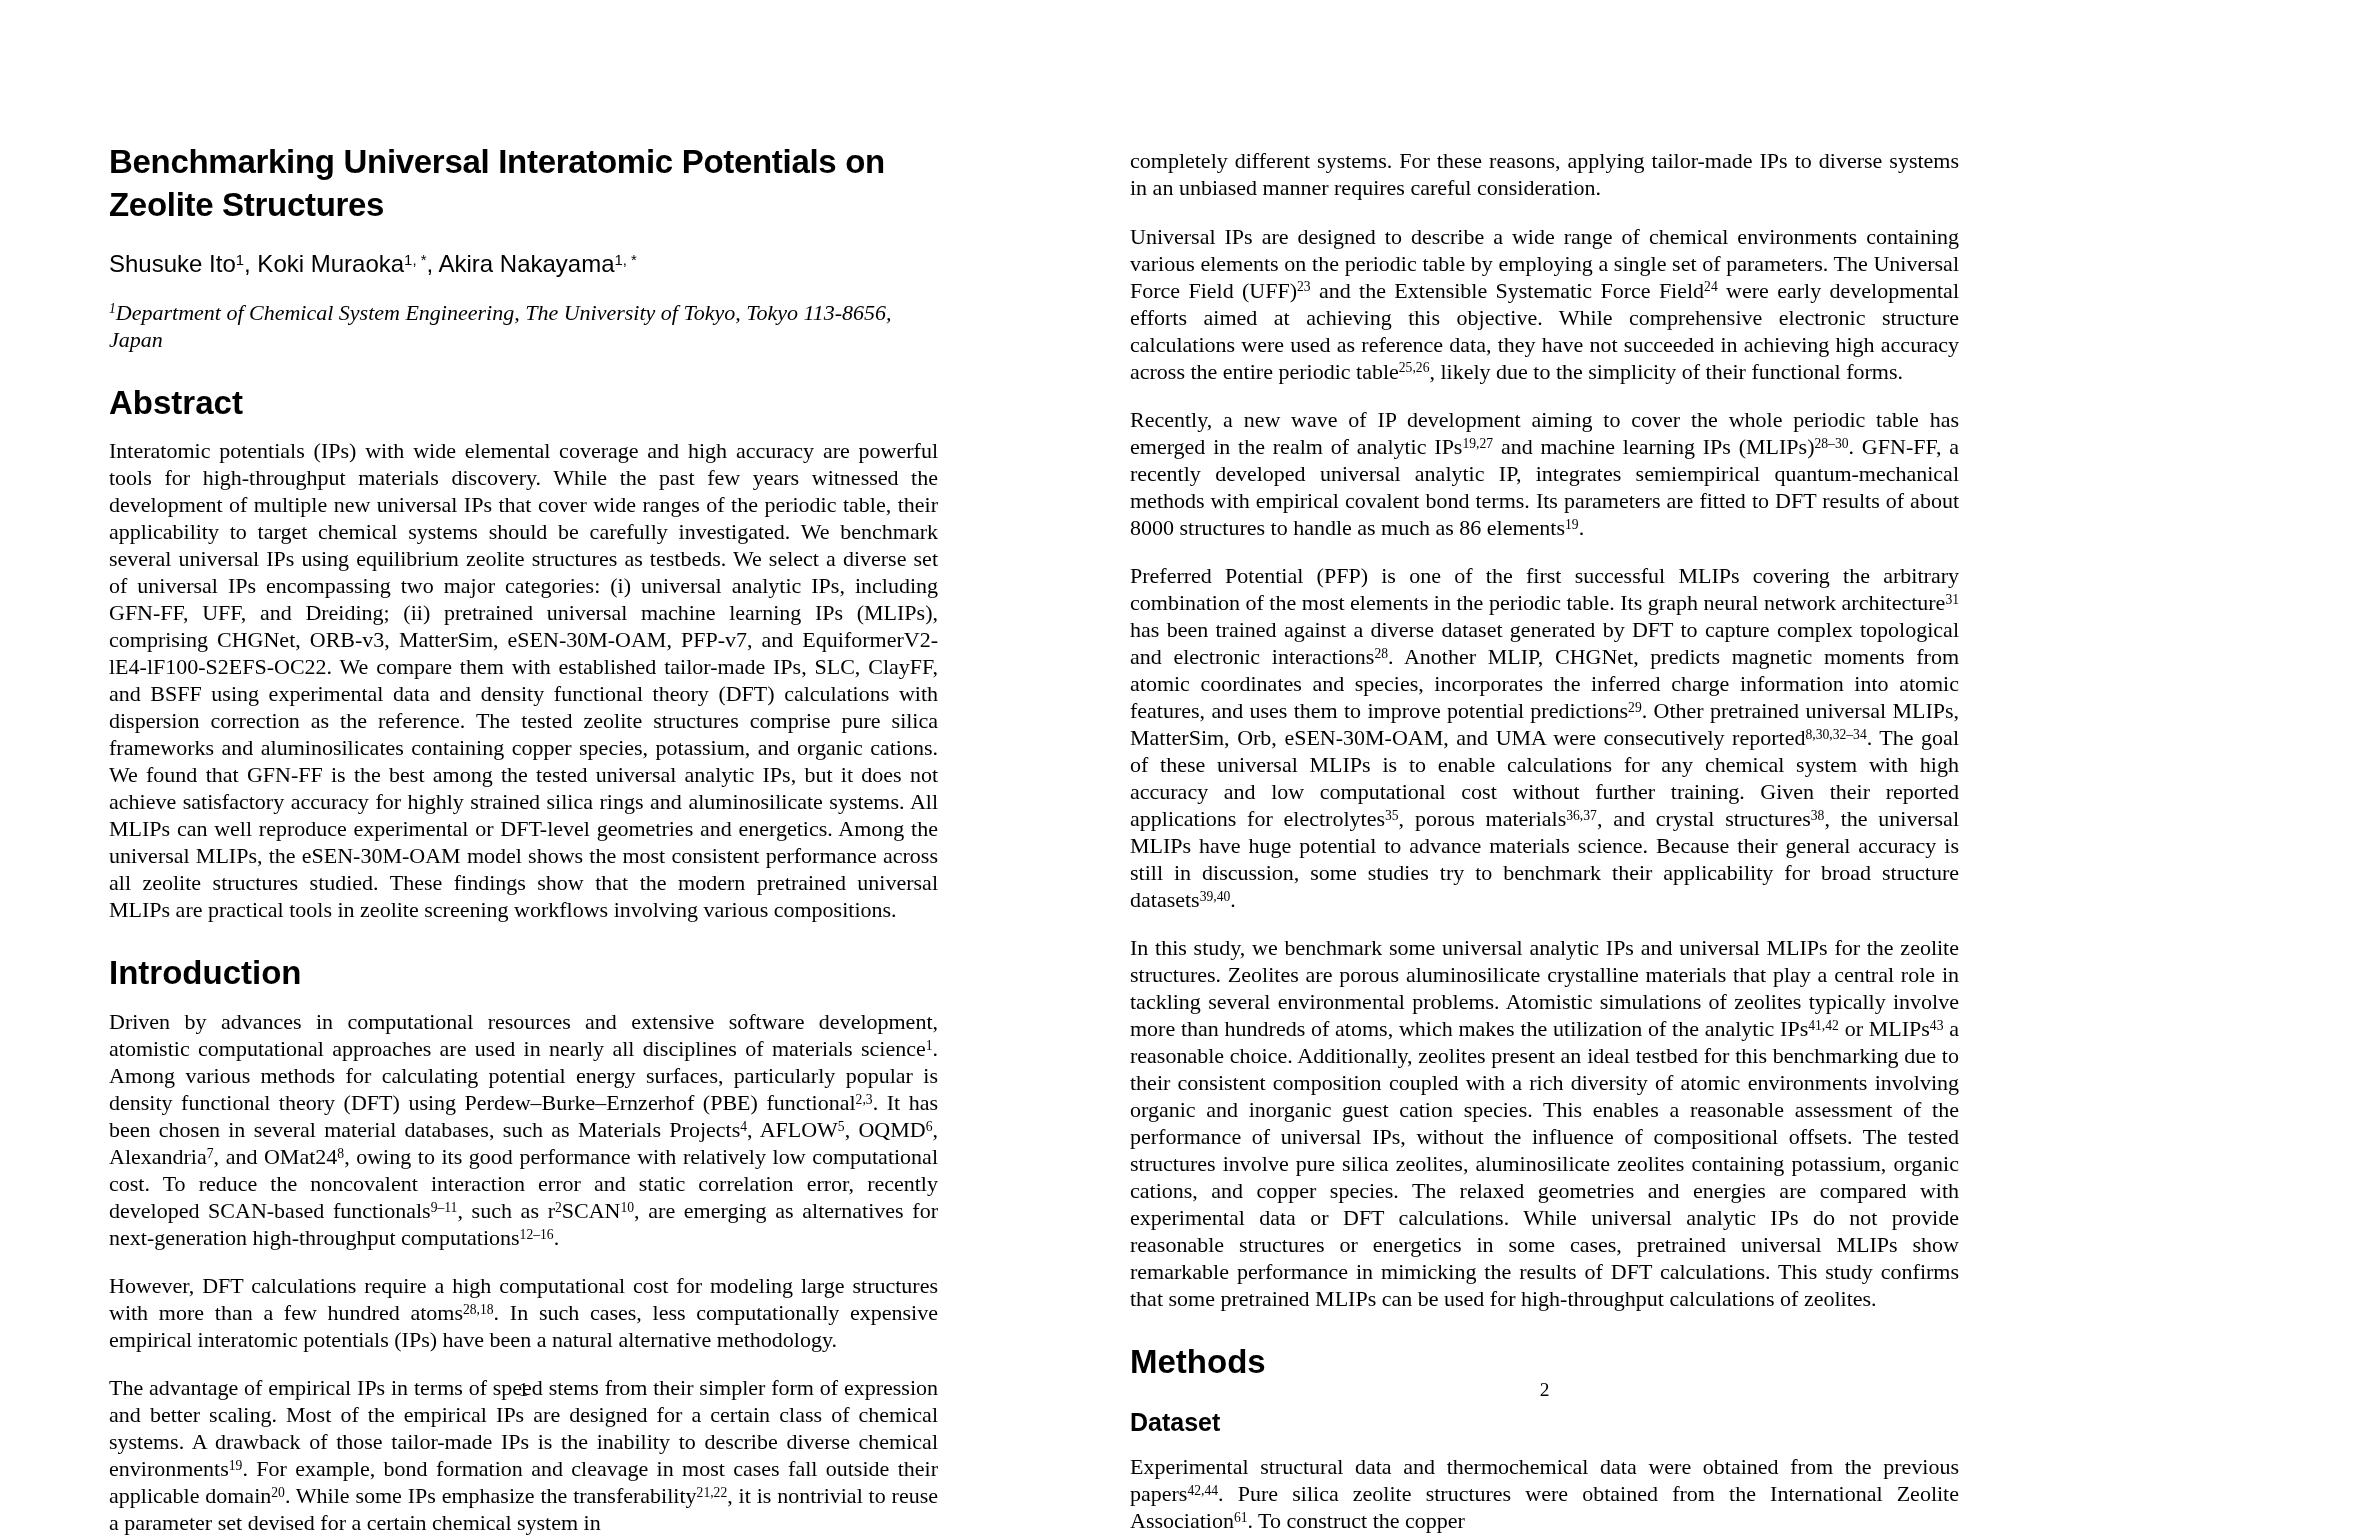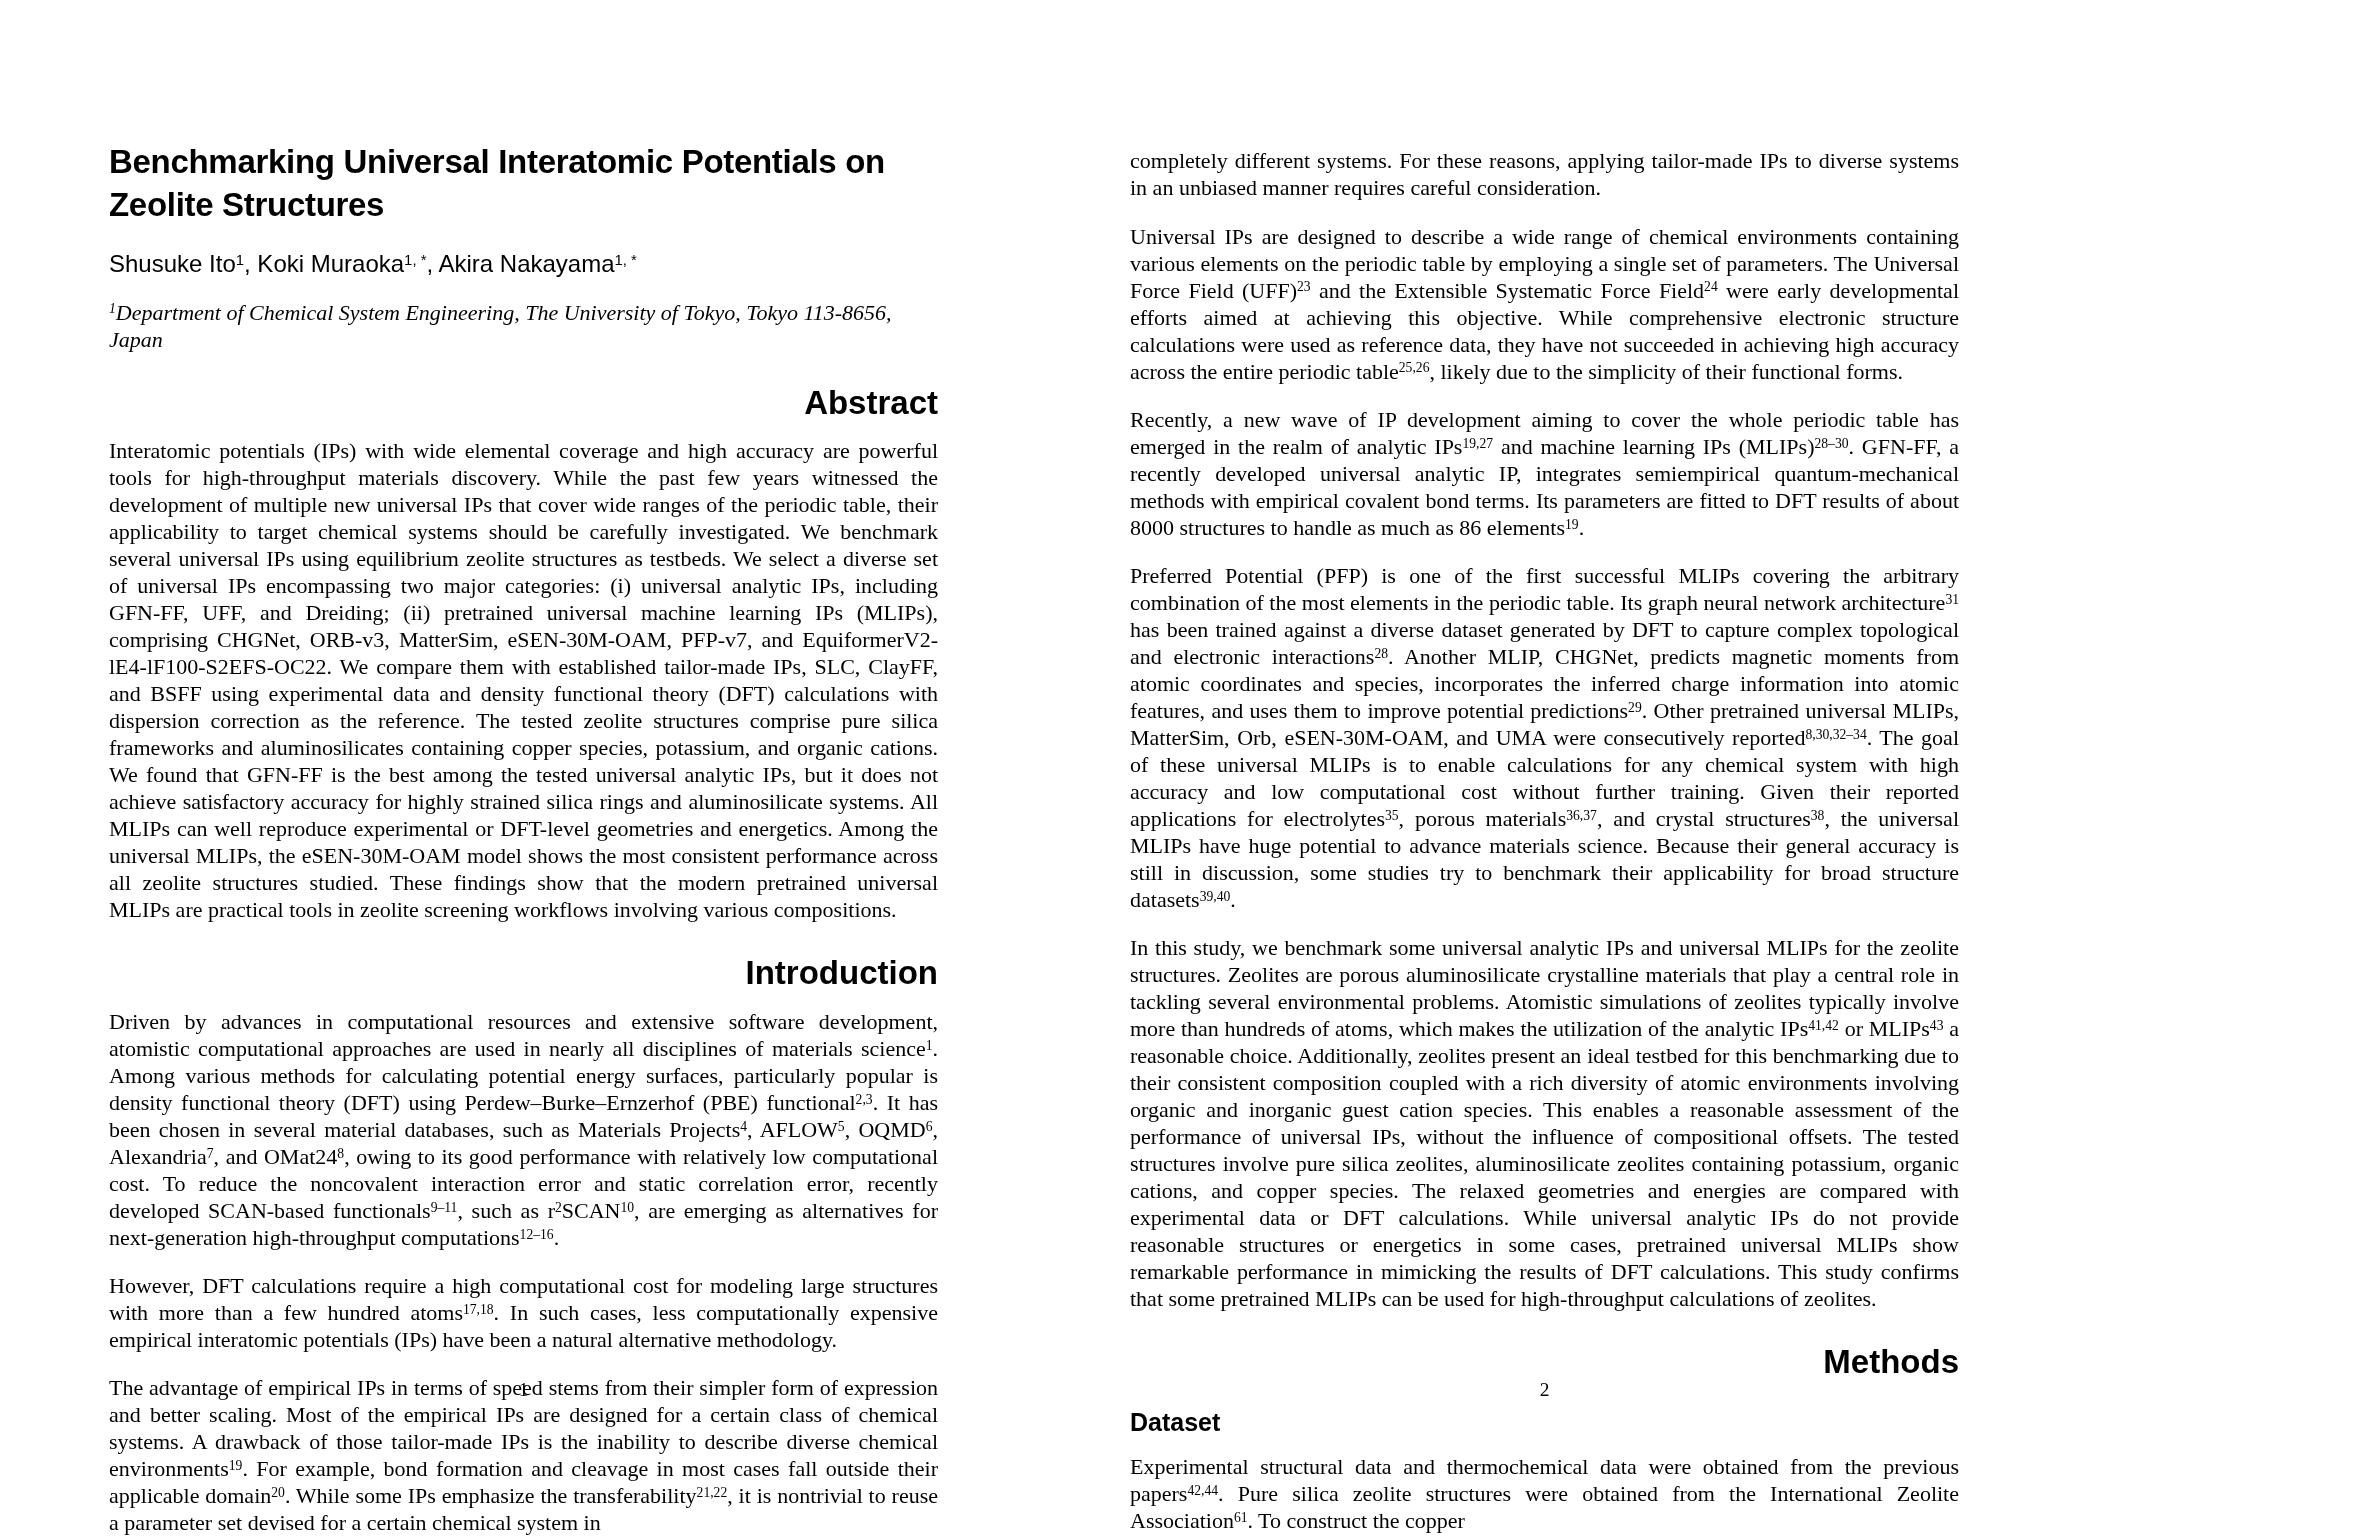--- a/index.html
+++ b/index.html
@@ -36,21 +36,20 @@
     font-size: 22px;
     line-height: 27px;
     margin-top: 23px;
   }
   h2.section-heading {
     font-family: "Liberation Sans", "DejaVu Sans", sans-serif;
     font-weight: bold;
     font-size: 33px;
     line-height: 41px;
     margin: 29px 0 0 0;
-    text-align: right;
   }
   h3.subsection-heading {
     font-family: "Liberation Sans", "DejaVu Sans", sans-serif;
     font-weight: bold;
     font-size: 25px;
     line-height: 31px;
     margin: 25px 0 0 0;
   }
   p.body-text {
     font-size: 22px;
@@ -85,21 +84,21 @@
   <div class="page">
     <h1 class="paper-title">Benchmarking Universal Interatomic Potentials on Zeolite Structures</h1>
     <div class="authors">Shusuke Ito<sup>1</sup>, Koki Muraoka<sup>1, *</sup>, Akira Nakayama<sup>1, *</sup></div>
     <div class="affiliation"><sup>1</sup>Department of Chemical System Engineering, The University of Tokyo, Tokyo 113-8656, Japan</div>
 
     <h2 class="section-heading">Abstract</h2>
     <p class="body-text after-heading">Interatomic potentials (IPs) with wide elemental coverage and high accuracy are powerful tools for high-throughput materials discovery. While the past few years witnessed the development of multiple new universal IPs that cover wide ranges of the periodic table, their applicability to target chemical systems should be carefully investigated. We benchmark several universal IPs using equilibrium zeolite structures as testbeds. We select a diverse set of universal IPs encompassing two major categories: (i) universal analytic IPs, including GFN-FF, UFF, and Dreiding; (ii) pretrained universal machine learning IPs (MLIPs), comprising CHGNet, ORB-v3, MatterSim, eSEN-30M-OAM, PFP-v7, and EquiformerV2-lE4-lF100-S2EFS-OC22. We compare them with established tailor-made IPs, SLC, ClayFF, and BSFF using experimental data and density functional theory (DFT) calculations with dispersion correction as the reference. The tested zeolite structures comprise pure silica frameworks and aluminosilicates containing copper species, potassium, and organic cations. We found that GFN-FF is the best among the tested universal analytic IPs, but it does not achieve satisfactory accuracy for highly strained silica rings and aluminosilicate systems. All MLIPs can well reproduce experimental or DFT-level geometries and energetics. Among the universal MLIPs, the eSEN-30M-OAM model shows the most consistent performance across all zeolite structures studied. These findings show that the modern pretrained universal MLIPs are practical tools in zeolite screening workflows involving various compositions.</p>
 
     <h2 class="section-heading">Introduction</h2>
     <p class="body-text after-heading">Driven by advances in computational resources and extensive software development, atomistic computational approaches are used in nearly all disciplines of materials science<sup>1</sup>. Among various methods for calculating potential energy surfaces, particularly popular is density functional theory (DFT) using Perdew–Burke–Ernzerhof (PBE) functional<sup>2,3</sup>.  It has been chosen in several material databases, such as Materials Projects<sup>4</sup>, AFLOW<sup>5</sup>, OQMD<sup>6</sup>, Alexandria<sup>7</sup>, and OMat24<sup>8</sup>, owing to its good performance with relatively low computational cost. To reduce the noncovalent interaction error and static correlation error, recently developed SCAN-based functionals<sup>9–11</sup>, such as r<sup>2</sup>SCAN<sup>10</sup>, are emerging as alternatives for next-generation high-throughput computations<sup>12–16</sup>.</p>
-    <p class="body-text">However, DFT calculations require a high computational cost for modeling large structures with more than a few hundred atoms<sup>17,18</sup>. In such cases, less computationally expensive empirical interatomic potentials (IPs) have been a natural alternative methodology.</p>
+    <p class="body-text">However, DFT calculations require a high computational cost for modeling large structures with more than a few hundred atoms<sup>28,18</sup>. In such cases, less computationally expensive empirical interatomic potentials (IPs) have been a natural alternative methodology.</p>
     <p class="body-text">The advantage of empirical IPs in terms of speed stems from their simpler form of expression and better scaling. Most of the empirical IPs are designed for a certain class of chemical systems. A drawback of those tailor-made IPs is the inability to describe diverse chemical environments<sup>19</sup>. For example, bond formation and cleavage in most cases fall outside their applicable domain<sup>20</sup>. While some IPs emphasize the transferability<sup>21,22</sup>, it is nontrivial to reuse a parameter set devised for a certain chemical system in</p>
 
     <div class="page-number">1</div>
   </div>
 
   <div class="page">
     <p class="body-text page2-first">completely different systems. For these reasons, applying tailor-made IPs to diverse systems in an unbiased manner requires careful consideration.</p>
     <p class="body-text">Universal IPs are designed to describe a wide range of chemical environments containing various elements on the periodic table by employing a single set of parameters. The Universal Force Field (UFF)<sup>23</sup> and the Extensible Systematic Force Field<sup>24</sup> were early developmental efforts aimed at achieving this objective. While comprehensive electronic structure calculations were used as reference data, they have not succeeded in achieving high accuracy across the entire periodic table<sup>25,26</sup>, likely due to the simplicity of their functional forms.</p>
     <p class="body-text">Recently, a new wave of IP development aiming to cover the whole periodic table has emerged in the realm of analytic IPs<sup>19,27</sup> and machine learning IPs (MLIPs)<sup>28–30</sup>. GFN-FF, a recently developed universal analytic IP, integrates semiempirical quantum-mechanical methods with empirical covalent bond terms. Its parameters are fitted to DFT results of about 8000 structures to handle as much as 86 elements<sup>19</sup>.</p>
     <p class="body-text">Preferred Potential (PFP) is one of the first successful MLIPs covering the arbitrary combination of the most elements in the periodic table. Its graph neural network architecture<sup>31</sup> has been trained against a diverse dataset generated by DFT to capture complex topological and electronic interactions<sup>28</sup>. Another MLIP, CHGNet, predicts magnetic moments from atomic coordinates and species, incorporates the inferred charge information into atomic features, and uses them to improve potential predictions<sup>29</sup>. Other pretrained universal MLIPs, MatterSim, Orb, eSEN-30M-OAM, and UMA were consecutively reported<sup>8,30,32–34</sup>. The goal of these universal MLIPs is to enable calculations for any chemical system with high accuracy and low computational cost without further training. Given their reported applications for electrolytes<sup>35</sup>, porous materials<sup>36,37</sup>, and crystal structures<sup>38</sup>, the universal MLIPs have huge potential to advance materials science. Because their general accuracy is still in discussion, some studies try to benchmark their applicability for broad structure datasets<sup>39,40</sup>.</p>

